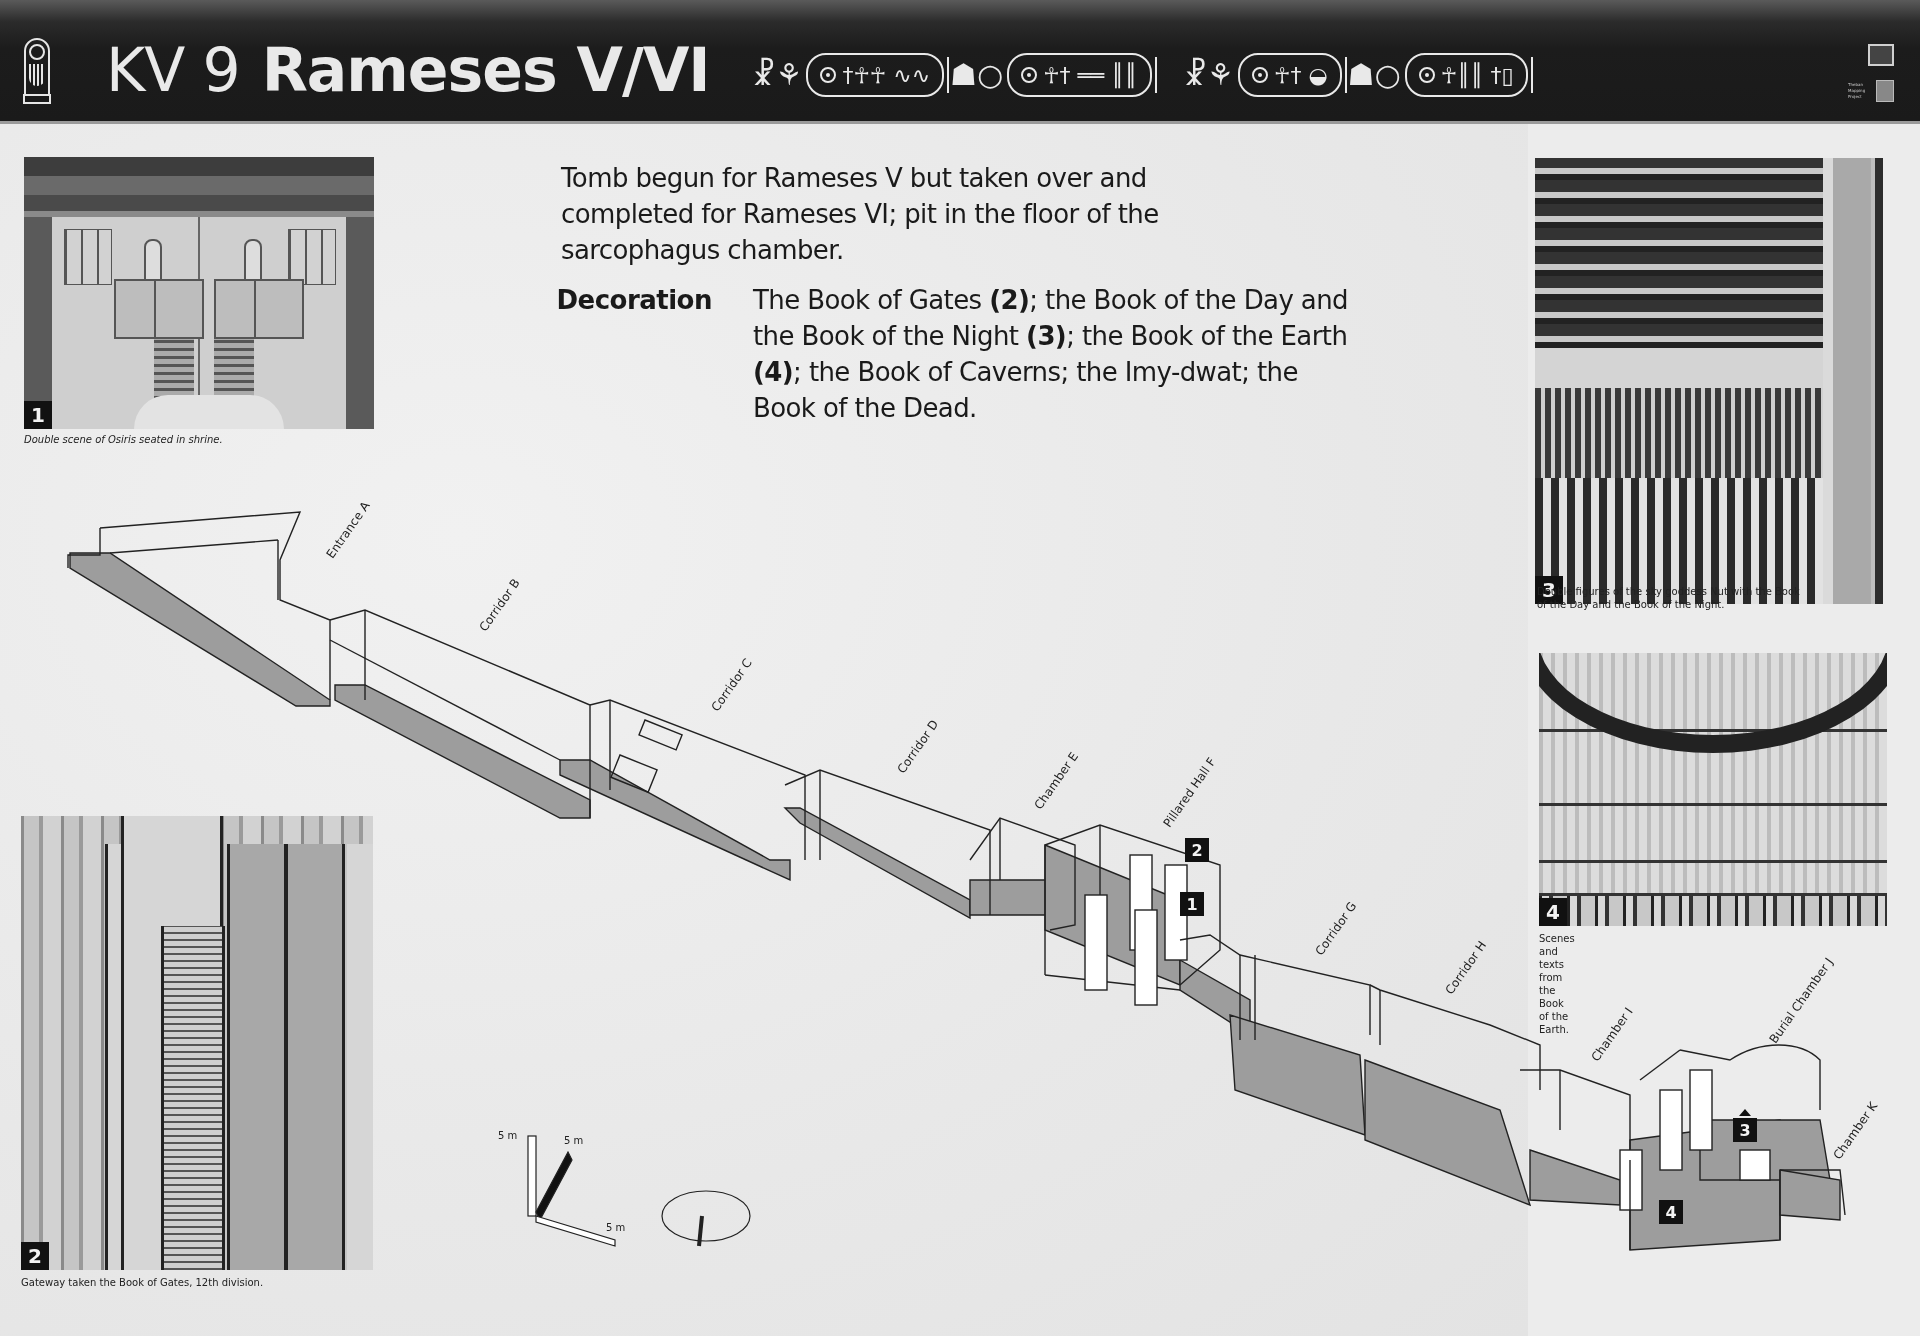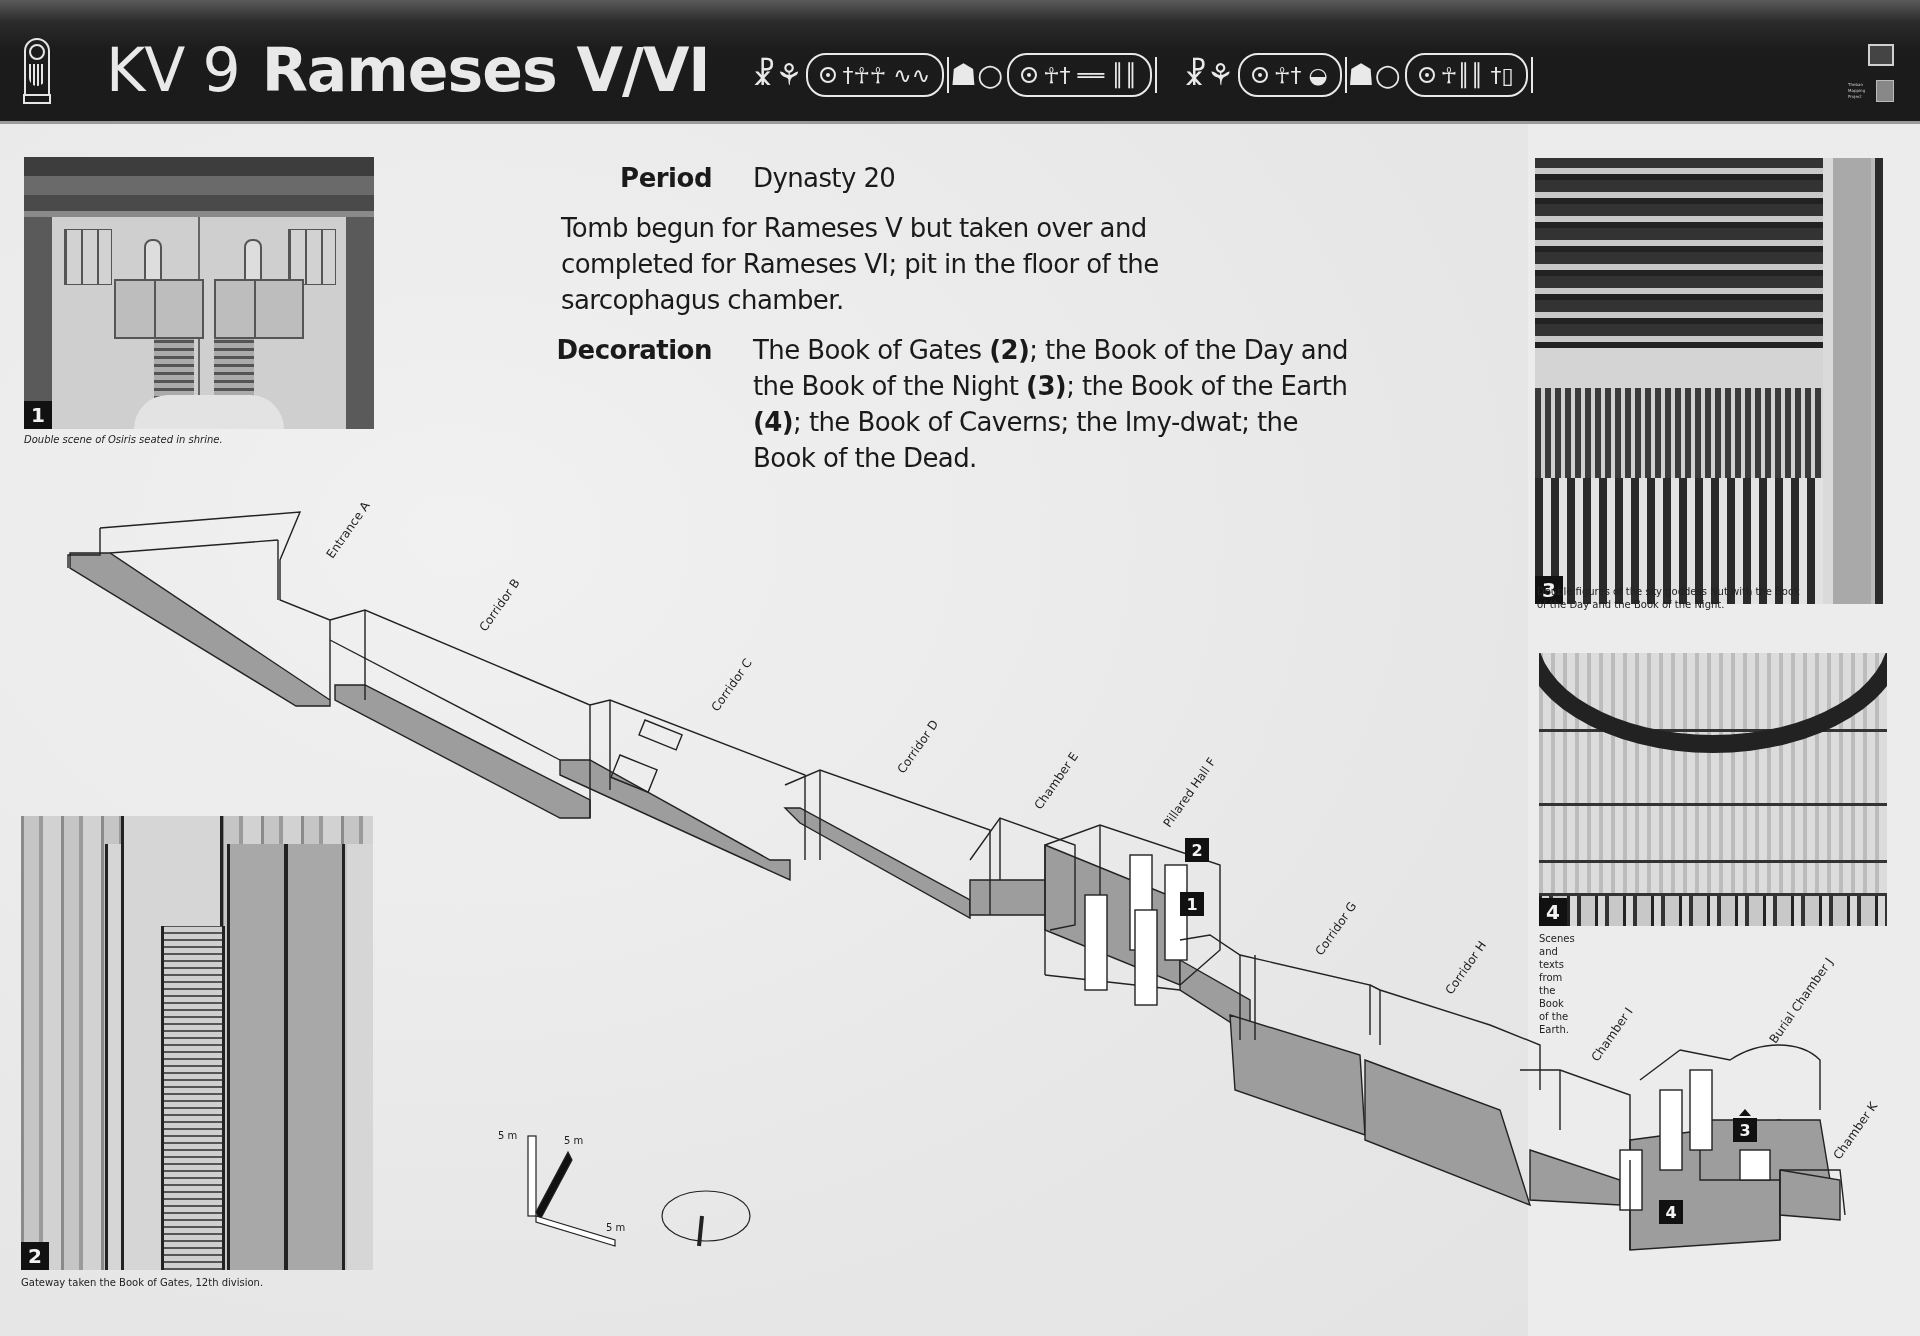--- a/index.html
+++ b/index.html
@@ -261,24 +261,20 @@
   <div class="caption" style="left:1537px; top:585px; width:270px;">Double figures of the sky goddess Nut with the Book of the Day and the Book of the Night.</div>
 
   <div class="photo" id="p4">
     <div class="vault"></div>
     <div class="bottomrow"></div>
     <div class="badge">4</div>
   </div>
   <div class="caption" style="left:1539px; top:932px;">Scenes and texts from the Book of the Earth.</div>
 
   <div class="info">
-    <div class="row">
-      <div class="label">Period</div>
-      <div class="value">Dynasty 20</div>
-    </div>
     <div class="row">
       <div class="value">Tomb begun for Rameses V but taken over and completed for Rameses VI; pit in the floor of the sarcophagus chamber.</div>
     </div>
     <div class="row">
       <div class="label">Decoration</div>
       <div class="value"><span>The Book of Gates </span><b>(2)</b><span>; the Book of the Day and the Book of the Night </span><b>(3)</b><span>; the Book of the Earth </span><b>(4)</b><span>; the Book of Caverns; the Imy-dwat; the Book of the Dead.</span></div>
     </div>
   </div>
 
   <div class="diagram">

